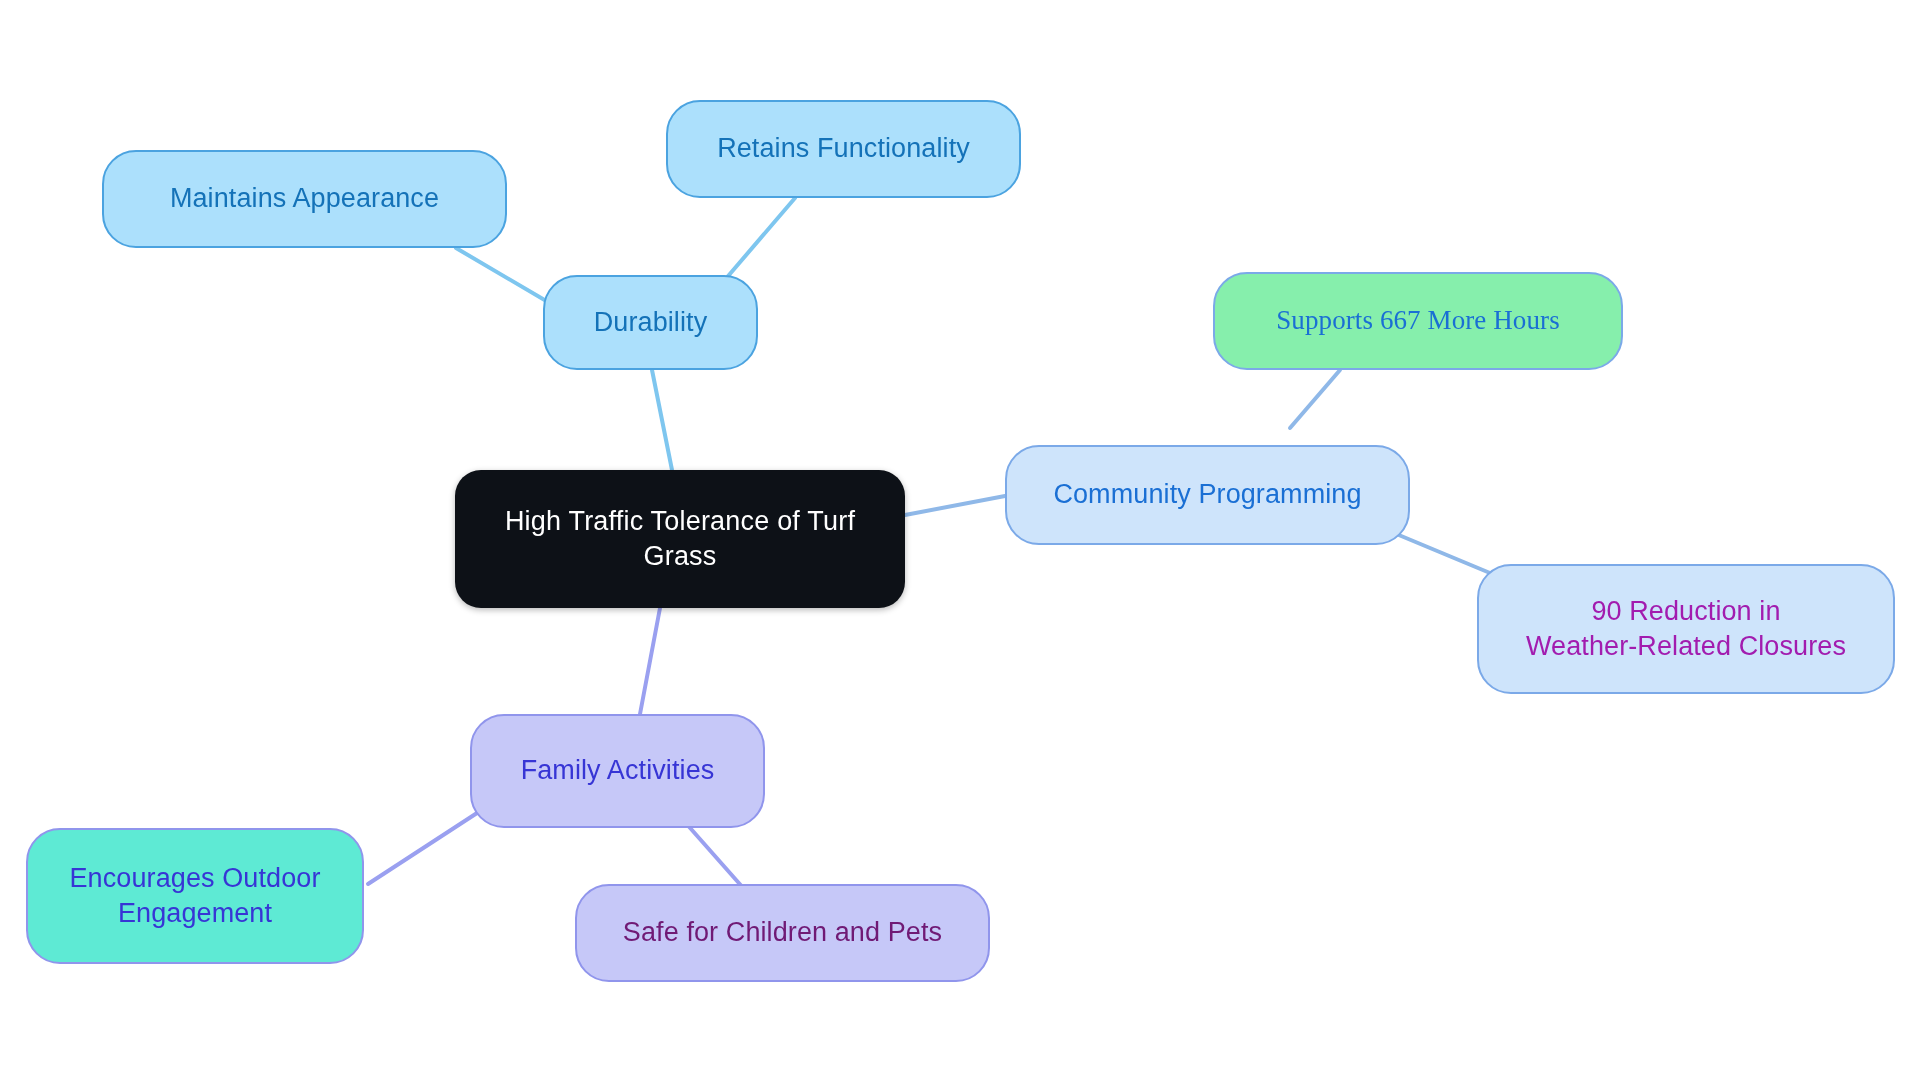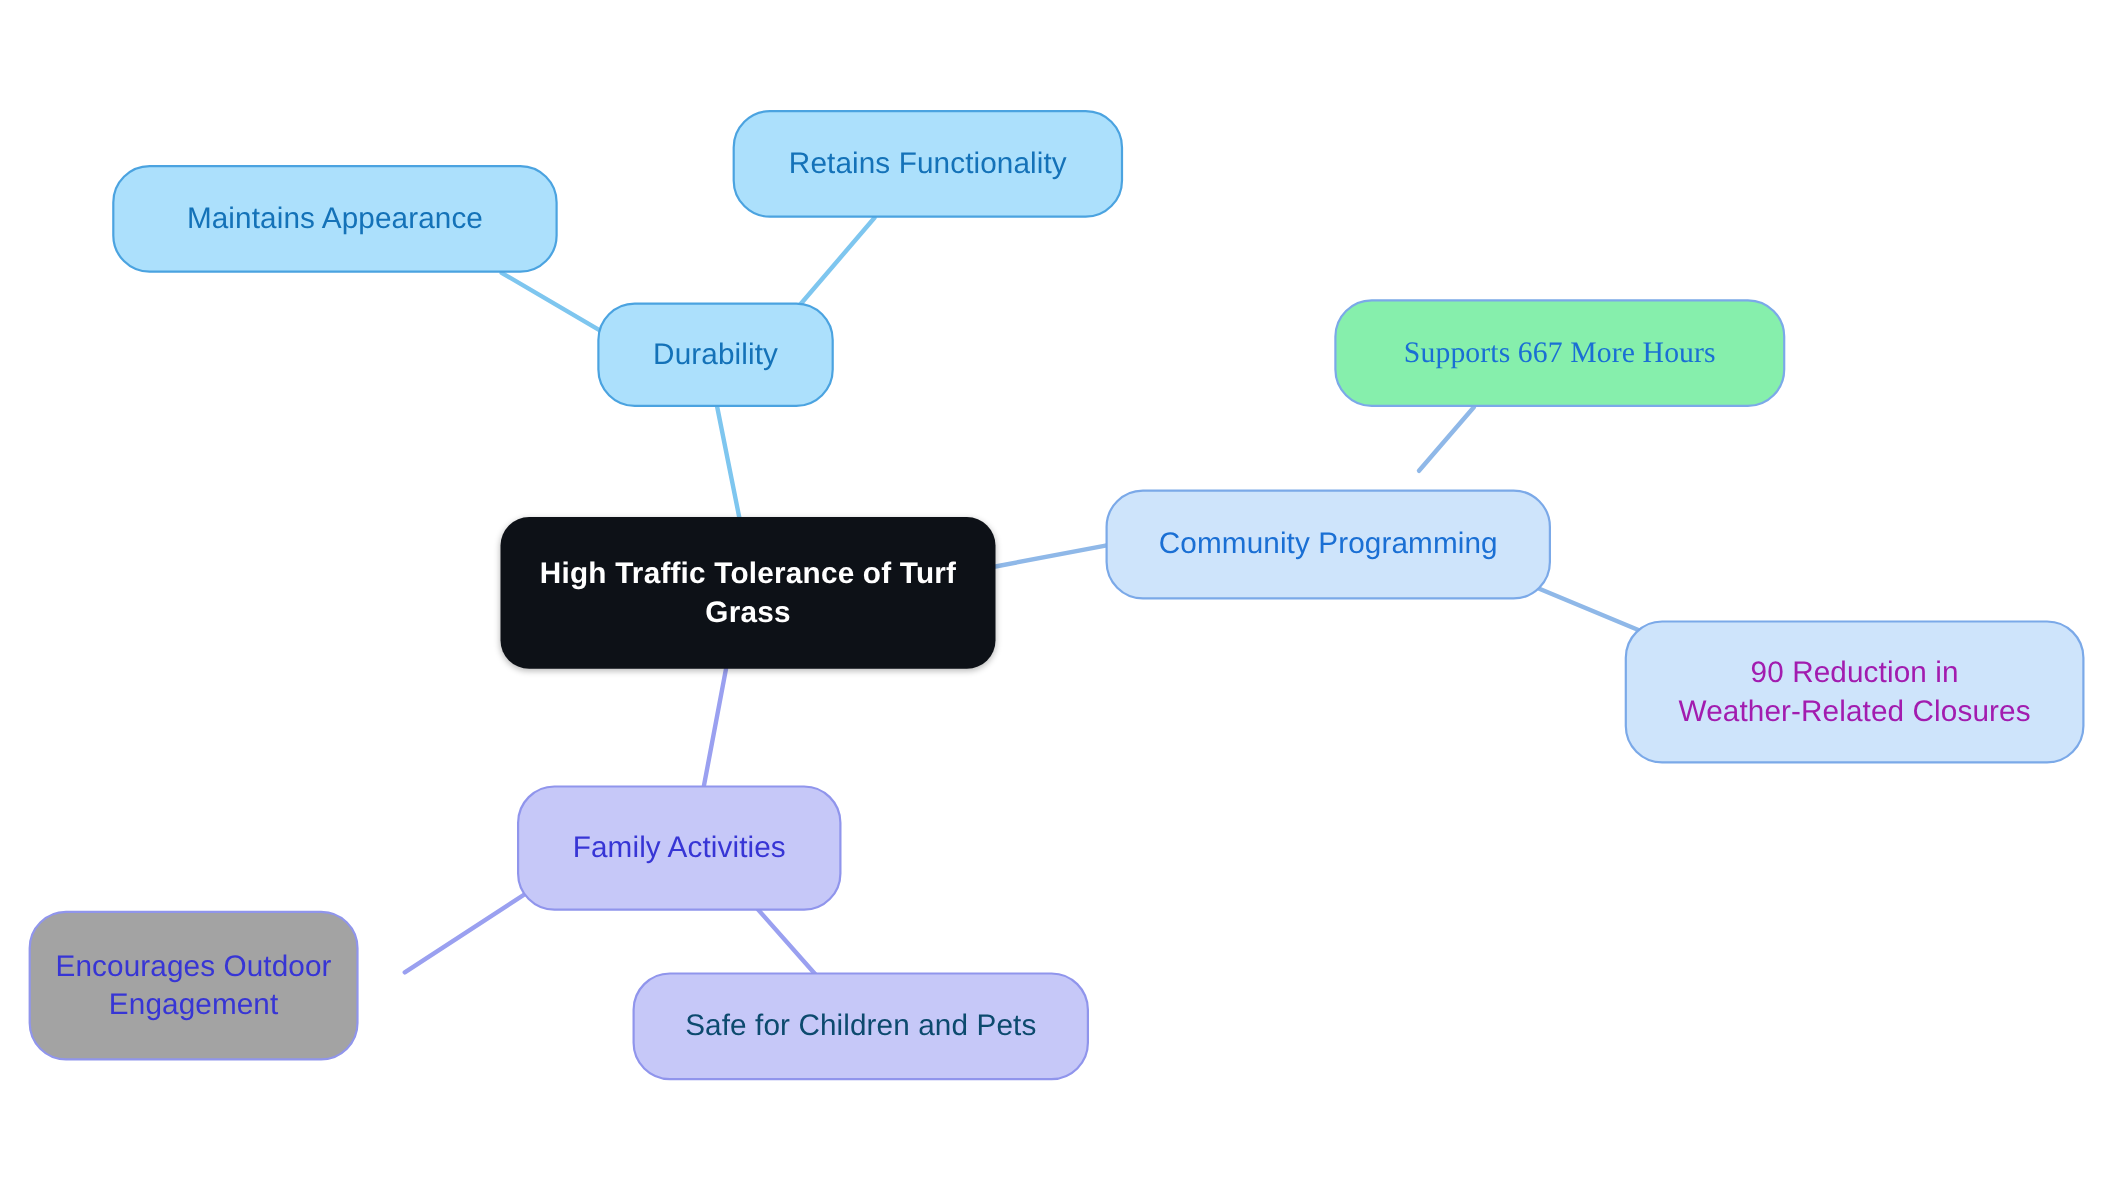--- a/index.html
+++ b/index.html
@@ -60,27 +60,27 @@
       <line x1="548" y1="302" x2="456" y2="248" stroke="#7ec6ef" stroke-width="4" stroke-linecap="round"></line>
       <line x1="723" y1="282" x2="795" y2="198" stroke="#7ec6ef" stroke-width="4" stroke-linecap="round"></line>
       <line x1="905" y1="515" x2="1005" y2="496" stroke="#8fb8e8" stroke-width="4" stroke-linecap="round"></line>
       <line x1="1290" y1="428" x2="1340" y2="370" stroke="#8fb8e8" stroke-width="4" stroke-linecap="round"></line>
       <line x1="1382" y1="528" x2="1502" y2="578" stroke="#8fb8e8" stroke-width="4" stroke-linecap="round"></line>
       <line x1="660" y1="608" x2="640" y2="714" stroke="#9aa0f0" stroke-width="4" stroke-linecap="round"></line>
       <line x1="497" y1="800" x2="368" y2="884" stroke="#9aa0f0" stroke-width="4" stroke-linecap="round"></line>
       <line x1="676" y1="812" x2="745" y2="890" stroke="#9aa0f0" stroke-width="4" stroke-linecap="round"></line>
     </svg>
   <div id="node-layer">
-      <div class="node root" style="left: 455px; top: 470px; width: 450px; height: 138px; background: rgb(13, 17, 23); border-color: rgb(13, 17, 23); color: rgb(255, 255, 255); font-size: 27px; font-weight: bold;"><span class="node-label">High Traffic Tolerance of Turf
+      <div class="node root" style="left: 455px; top: 470px; width: 450px; height: 138px; background: rgb(13, 17, 23); border-color: rgb(13, 17, 23); color: rgb(255, 255, 255); font-size: 27px;"><span class="node-label">High Traffic Tolerance of Turf
 Grass</span></div>
       <div class="node" style="left: 543px; top: 275px; width: 215px; height: 95px; background: rgb(172, 224, 252); border-color: rgb(75, 163, 224); color: rgb(20, 114, 184); font-size: 27px;"><span class="node-label">Durability</span></div>
       <div class="node" style="left: 102px; top: 150px; width: 405px; height: 98px; background: rgb(172, 224, 252); border-color: rgb(75, 163, 224); color: rgb(20, 114, 184); font-size: 27px;"><span class="node-label">Maintains Appearance</span></div>
       <div class="node" style="left: 666px; top: 100px; width: 355px; height: 98px; background: rgb(172, 224, 252); border-color: rgb(75, 163, 224); color: rgb(20, 114, 184); font-size: 27px;"><span class="node-label">Retains Functionality</span></div>
       <div class="node" style="left: 1005px; top: 428px; width: 405px; height: 100px; background: rgb(206, 228, 251); border-color: rgb(123, 169, 232); color: rgb(26, 111, 212); font-size: 27px; margin-top: 17px;"><span class="node-label">Community Programming</span></div>
       <div class="node" style="left: 1213px; top: 272px; width: 410px; height: 98px; background: #86efac; border-color: rgb(123, 169, 232); color: rgb(26, 111, 212); font-size: 27px; font-family: Liberation Serif, serif;"><span class="node-label">Supports 667 More Hours</span></div>
       <div class="node" style="left: 1477px; top: 564px; width: 418px; height: 130px; background: rgb(206, 228, 251); border-color: rgb(123, 169, 232); color: #a21caf; font-size: 27px;"><span class="node-label">90 Reduction in
 Weather-Related Closures</span></div>
       <div class="node" style="left: 470px; top: 714px; width: 295px; height: 114px; background: rgb(198, 200, 248); border-color: rgb(144, 149, 236); color: rgb(55, 53, 213); font-size: 27px;"><span class="node-label">Family Activities</span></div>
-      <div class="node" style="left: 26px; top: 828px; width: 300px; height: 136px; background: #a3a3a3; border-color: rgb(144, 149, 236); color: rgb(55, 53, 213); font-size: 27px;"><span class="node-label">Encourages Outdoor
+      <div class="node" style="left: 26px; top: 828px; width: 338px; height: 136px; background: #5eead4; border-color: rgb(144, 149, 236); color: rgb(55, 53, 213); font-size: 27px;"><span class="node-label">Encourages Outdoor
 Engagement</span></div>
-      <div class="node" style="left: 575px; top: 884px; width: 415px; height: 98px; background: rgb(198, 200, 248); border-color: rgb(144, 149, 236); color: #0c4a6e; font-size: 27px;"><span class="node-label">Safe for Children and Pets</span></div>
+      <div class="node" style="left: 575px; top: 884px; width: 415px; height: 98px; background: rgb(198, 200, 248); border-color: rgb(144, 149, 236); color: #701a75; font-size: 27px;"><span class="node-label">Safe for Children and Pets</span></div>
     </div>
 </div>
 
 </body></html>

